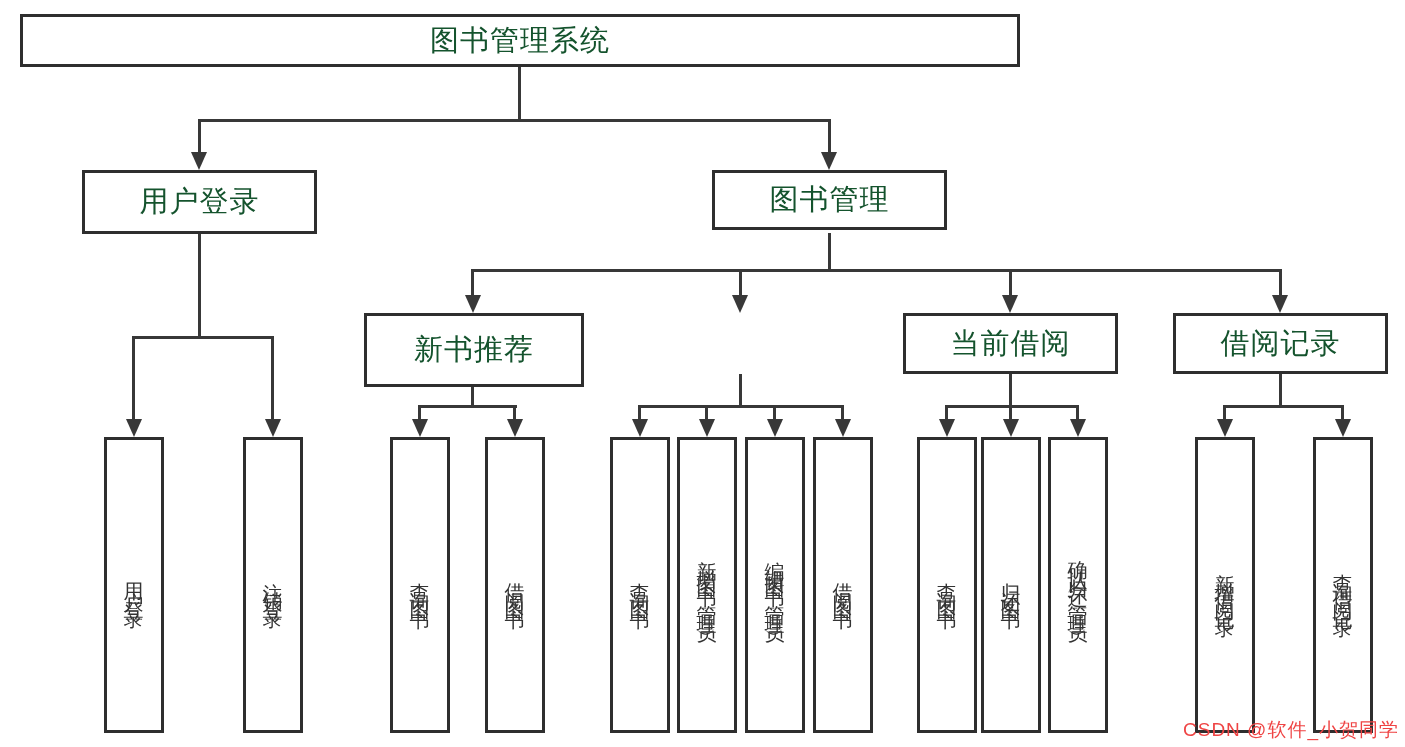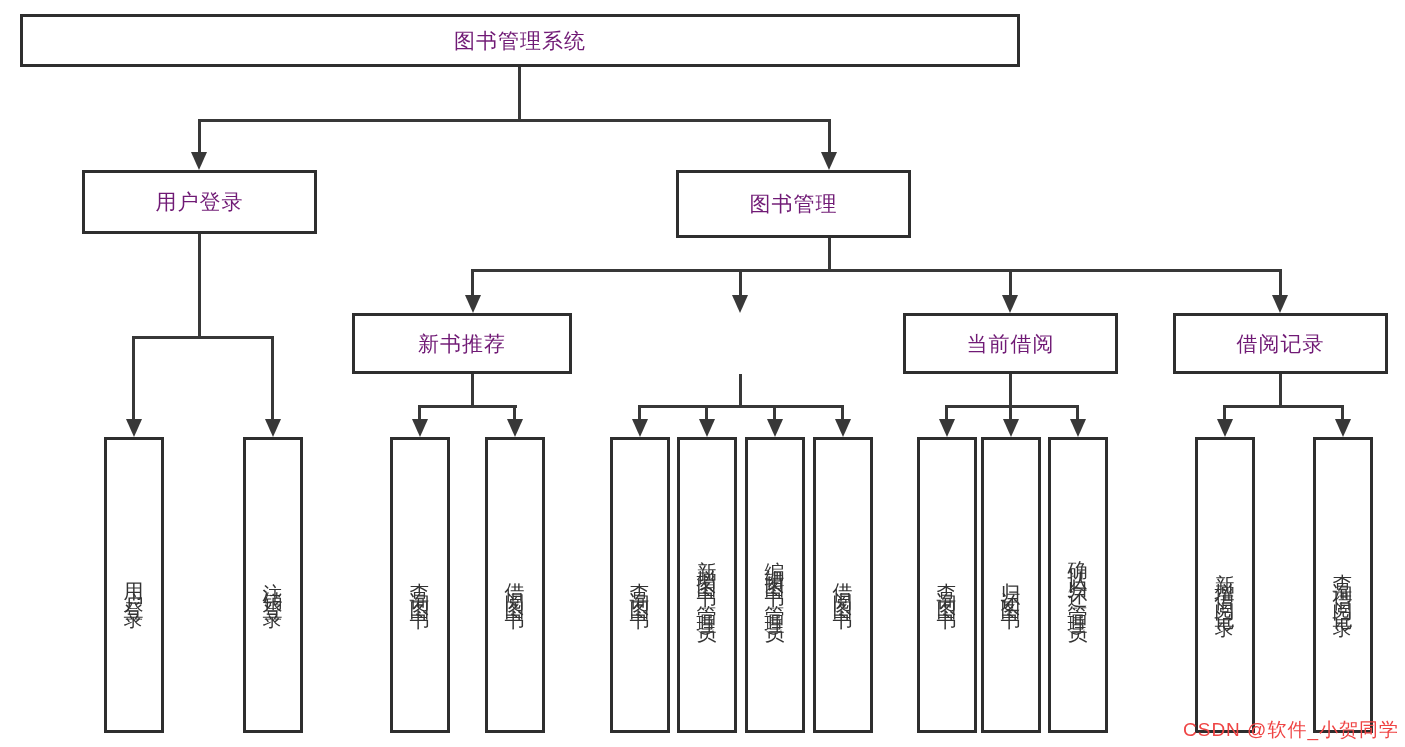--- a/index.html
+++ b/index.html
@@ -5,21 +5,21 @@
   html,body{margin:0;padding:0;background:#ffffff;}
   #canvas{
     position:relative;width:1405px;height:747px;background:#ffffff;overflow:hidden;
     font-family:"Liberation Sans","DejaVu Sans",sans-serif;color:#333333;
   }
   .node{
     position:absolute;box-sizing:border-box;background:#ffffff;
     border:3px solid #2e2e2e;display:flex;align-items:center;justify-content:center;
     z-index:2;
   }
-  .node .lbl{font-size:21px;color:#701a75;letter-spacing:1px;white-space:nowrap;}
+  .node .lbl{font-size:29px;color:#14532d;letter-spacing:1px;white-space:nowrap;}
   .leaf{width:60px;top:437px;height:296px;}
   .leaf .vtext{
     writing-mode:vertical-rl;text-orientation:mixed;
     font-size:20px;letter-spacing:9px;color:#333333;line-height:1;
   }
   .vline{position:absolute;width:3px;background:#383838;z-index:1;}
   .hline{position:absolute;height:3px;background:#383838;z-index:1;}
   .arrow{
     position:absolute;width:0;height:0;z-index:1;
     border-left:8px solid transparent;border-right:8px solid transparent;
@@ -94,25 +94,25 @@
   <div class="vline" style="left:1341px;top:405px;height:18px"></div>
   <div class="arrow" style="left:1335px;top:419px"></div>
 
   <div class="node" style="left:20px;top:14px;width:1000px;height:53px">
     <span class="lbl">图书管理系统</span>
   </div>
 
   <div class="node" style="left:82px;top:170px;width:235px;height:64px">
     <span class="lbl">用户登录</span>
   </div>
-  <div class="node" style="left:676px;top:170px;width:235px;height:68px">
+  <div class="node" style="left:712px;top:170px;width:235px;height:60px">
     <span class="lbl">图书管理</span>
   </div>
 
-  <div class="node" style="left:352px;top:313px;width:220px;height:61px">
+  <div class="node" style="left:364px;top:313px;width:220px;height:74px">
     <span class="lbl">新书推荐</span>
   </div>
   <div class="node" style="left:1173px;top:313px;width:215px;height:61px">
     <span class="lbl">借阅记录</span>
   </div>
   <div class="node" style="left:903px;top:313px;width:215px;height:61px">
     <span class="lbl">当前借阅</span>
   </div>
 
   <div class="node leaf" style="left:104px">

